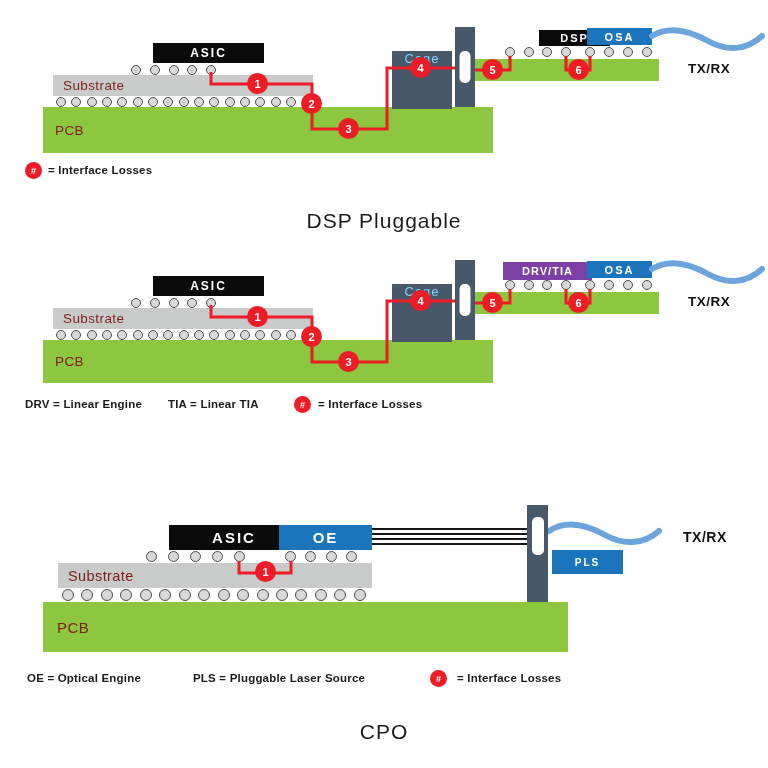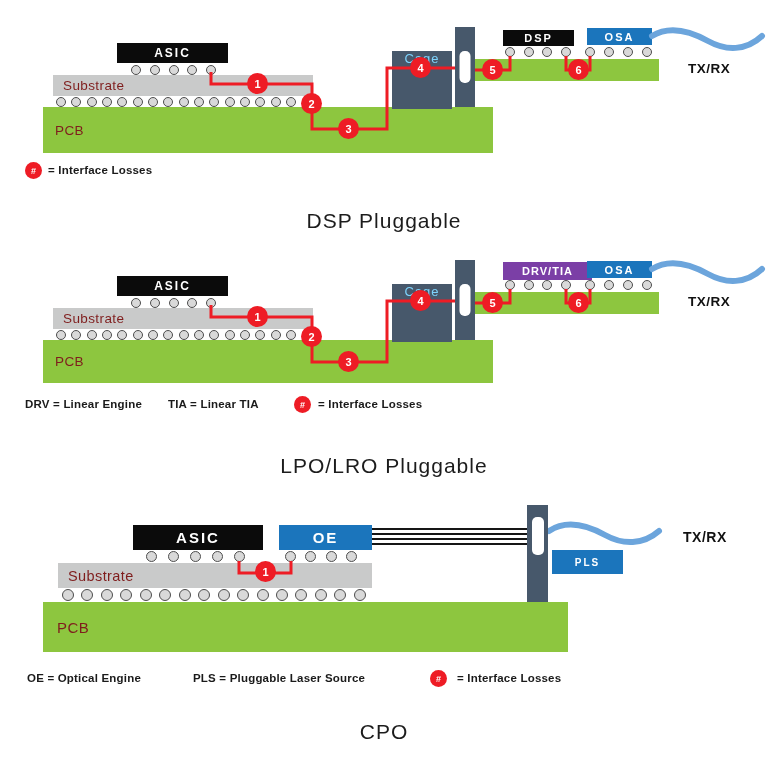--- a/index.html
+++ b/index.html
@@ -10,21 +10,21 @@
   
   .pcb       { position:absolute; background:var(--pcb-green,#8DC63F); display:flex; align-items:center;margin-left:20px; }
   .substrate { position:absolute; background:var(--substrate-gray,#C9CACA); display:flex; align-items:center; }
   .module-pcb{ position:absolute; background:var(--pcb-green,#8DC63F); }
   .board-label { color:#7f1d1d; padding-left:12px; letter-spacing:.4px; }
   .lbl-13 { font-size:13.5px; } .lbl-15 { font-size:15px; }
 
   
   .chip { position:absolute; display:flex; align-items:center; justify-content:center;
           color:#fff; font-weight:bold; letter-spacing:2px; }
-  .chip.black  { background:var(--chip-black,#0B0B0B); }
+  .chip.black  { background:var(--chip-black,#0B0B0B);margin-left:36px; }
   .chip.blue   { background:var(--chip-blue,#1B75BC); }
   .chip.purple { background:var(--chip-purple,#7B3FA6); }
 
   .cage { position:absolute; background:var(--slate,#47586B); display:flex; align-items:flex-start; justify-content:center;
           color:#7dd3fc; font-size:13px; letter-spacing:1px; padding-bottom:5px; }
 
   .faceplate { position:absolute; background:var(--slate,#47586B); z-index:6; }
   .slot { position:absolute; left:50%; transform:translateX(-50%); background:#fff; border-radius:5px; }
 
   
@@ -217,21 +217,20 @@
   <div class="marker" style="left:338px;top:351px">3</div>
   <div class="marker" style="left:410px;top:290px">4</div>
   <div class="marker" style="left:482px;top:292px">5</div>
   <div class="marker" style="left:568px;top:292px">6</div>
   <div class="legend-text" style="left:25px;top:398px">DRV = Linear Engine</div>
   <div class="legend-text" style="left:168px;top:398px">TIA = Linear TIA</div>
   <div class="badge" style="left:294px;top:396px">
     <span>#</span>
   </div>
   <div class="legend-text" style="left:318px;top:398px">= Interface Losses</div>
-  <div class="title" style="top:454px">LPO/LRO Pluggable</div>
 
   <div class="pcb" style="left:23px;top:602px;width:525px;height:50px">
     <span class="board-label lbl-15" style="padding-left:14px">PCB</span>
   </div>
   <div class="substrate" style="left:58px;top:563px;width:314px;height:25px">
     <span class="board-label" style="padding-left:10px;font-size:14.5px">Substrate</span>
   </div>
   <div class="ball-row b12" style="left:62px;top:589px;width:304px">
       <span class="ball"></span>
       <span class="ball"></span>

